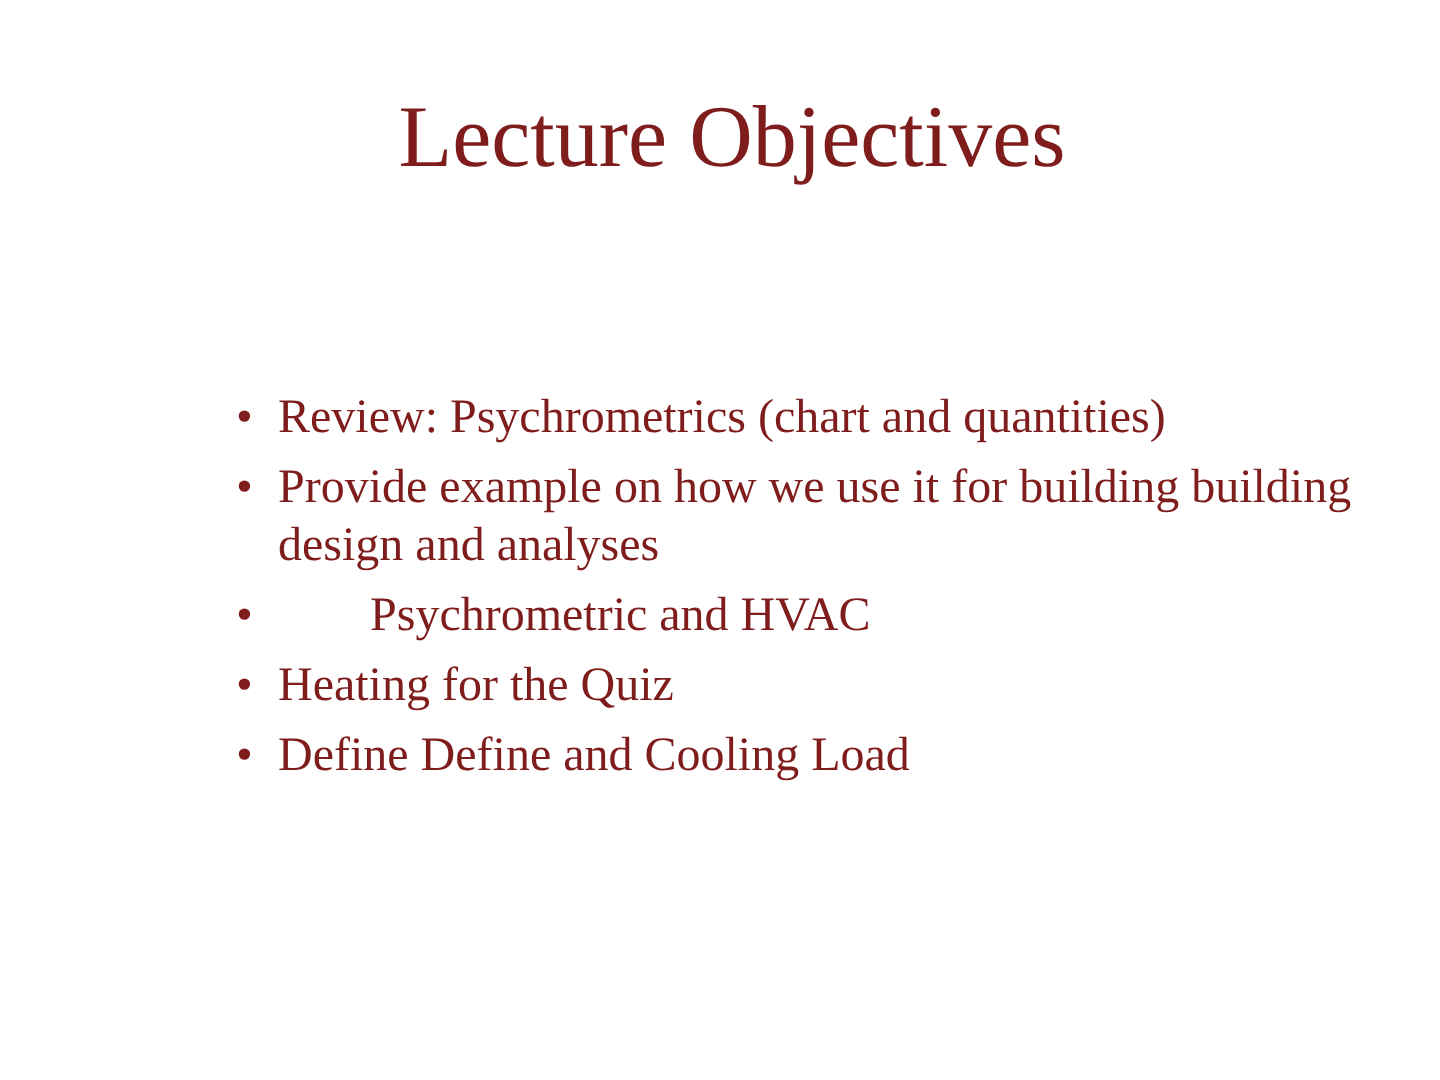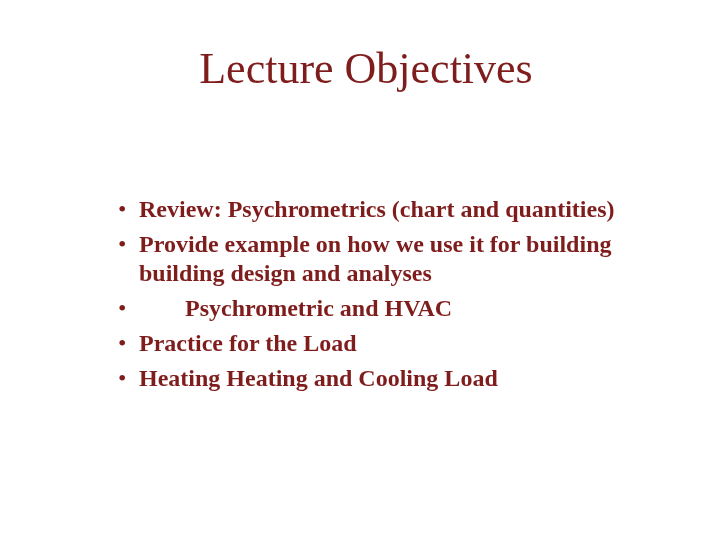--- a/index.html
+++ b/index.html
@@ -46,21 +46,20 @@
   .bullets li + li {
     margin-top: 6px;
   }
   .marker {
     flex: 0 0 21px;
     font-size: 24px;
     line-height: 29px;
   }
   .text {
     flex: 1 1 auto;
-    font-weight: bold;
   }
   .text.indent {
     padding-left: 46px;
   }
 </style>
 </head>
 <body style="background: rgb(255, 255, 255);">
 
 <div class="slide" style="background: rgb(255, 255, 255); color: #7f1d1d; padding-left: 12px;">
   <h1 class="title">Lecture Objectives</h1>
@@ -72,20 +71,20 @@
       <li>
         <span class="marker">•</span>
         <span class="text">Provide example on how we use it for building building design and analyses</span>
       </li>
       <li>
         <span class="marker">•</span>
         <span class="text indent">Psychrometric and HVAC</span>
       </li>
       <li>
         <span class="marker">•</span>
-        <span class="text">Practice for the Load</span>
+        <span class="text">Heating for the Quiz</span>
       </li>
       <li>
         <span class="marker">•</span>
-        <span class="text">Heating Heating and Cooling Load</span>
+        <span class="text">Define Define and Cooling Load</span>
       </li>
     </ul>
 </div>
 
 </body></html>

